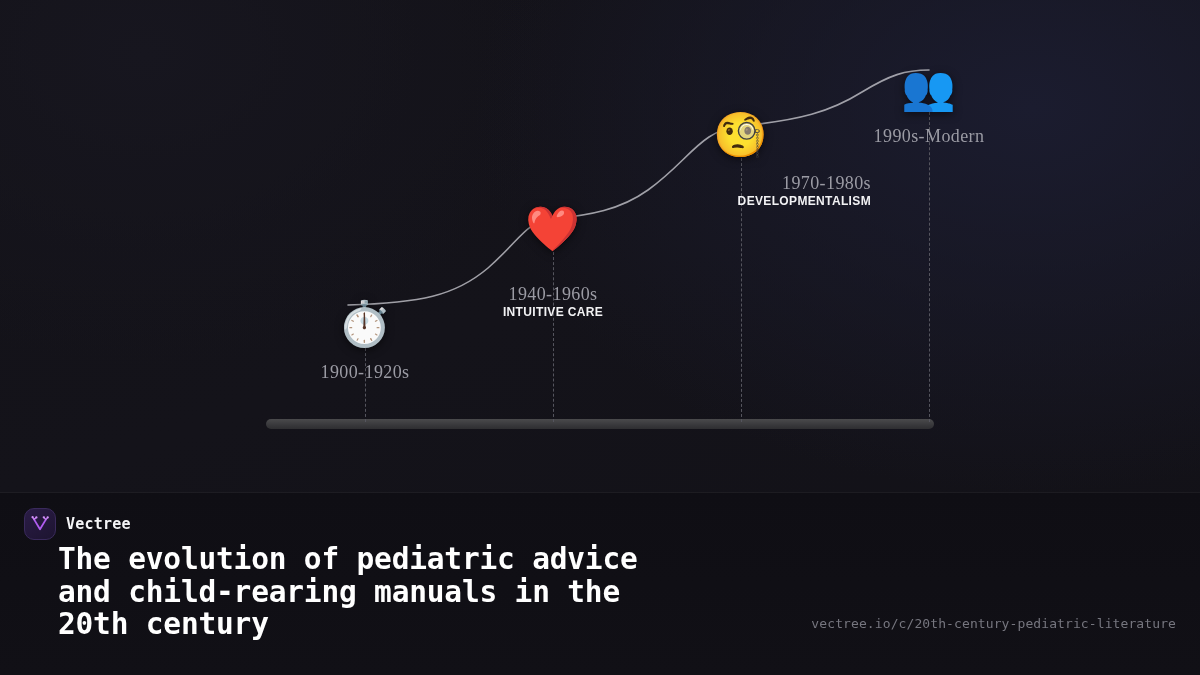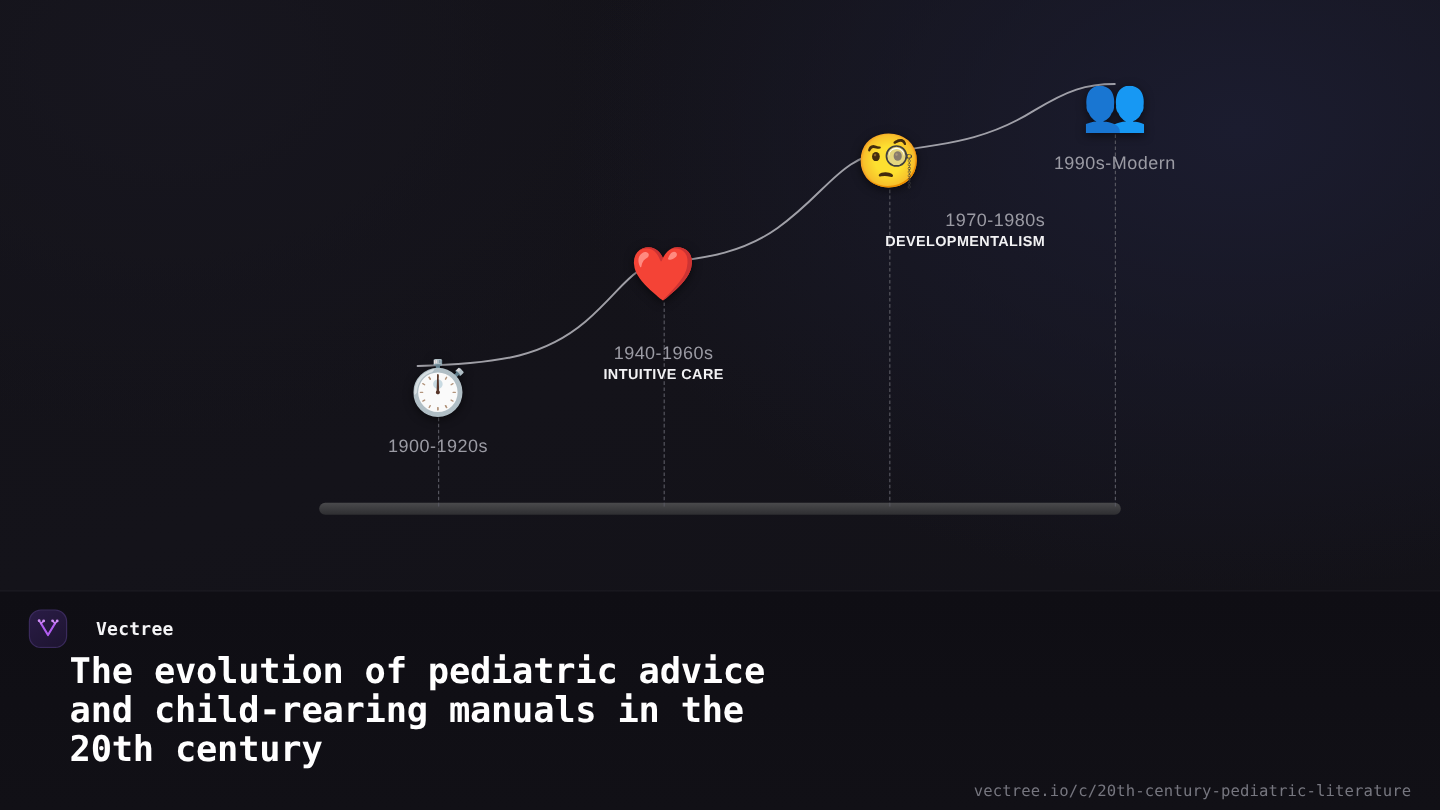--- a/index.html
+++ b/index.html
@@ -54,22 +54,22 @@
 
   .labels {
     position:absolute;
     left:50%;
     transform:translateX(-50%);
     width:260px;
     text-align:center;
     white-space:nowrap;
   }
   .date {
-    font-family:Liberation Sans, sans-serif;
-    font-size:15px;
+    font-family:Liberation Serif, serif;
+    font-size:18px;
     letter-spacing:.4px;
     color:#9b9ba4;
     line-height:17px;
   }
   .title {
     font-family:"Liberation Sans", sans-serif;
     font-size:12px;
     font-weight:700;
     letter-spacing:.35px;
     color:#f2f2f4;
@@ -82,21 +82,21 @@
     width:1200px; height:1px;
     background:rgba(255,255,255,.045);
   }
   #footer {
     position:absolute; left:0; top:493px;
     width:1200px; height:182px;
     background:linear-gradient(180deg,#0f0e14 0%,#111016 100%);
   }
   #brand {
     position:absolute; left:24px; top:15px;
-    display:flex; align-items:center; gap:24px;
+    display:flex; align-items:center; gap:10px;
   }
   #logo {
     width:32px; height:32px; border-radius:10px;
     background:linear-gradient(145deg,#2a1c46 0%,#1d1430 100%);
     border:1px solid #3a2a5c;
     display:flex; align-items:center; justify-content:center;
   }
   #brand-name {
     font-family:"DejaVu Sans Mono", monospace;
     font-size:15px; font-weight:700;
@@ -113,21 +113,20 @@
     color:#ffffff;
     white-space:pre-line;
     margin-left:34px;
   }
   #url {
     position:absolute; right:24px; top:123px;
     font-family:"DejaVu Sans Mono", monospace;
     font-size:13px;
     letter-spacing:.1px;
     color:#76767f;
-    margin-top:36px;
   }
 </style>
 </head>
 <body>
 
 <div id="root">
 
   <div id="stage">
 
     <svg id="curve" viewBox="0 0 1200 492" preserveAspectRatio="none">

